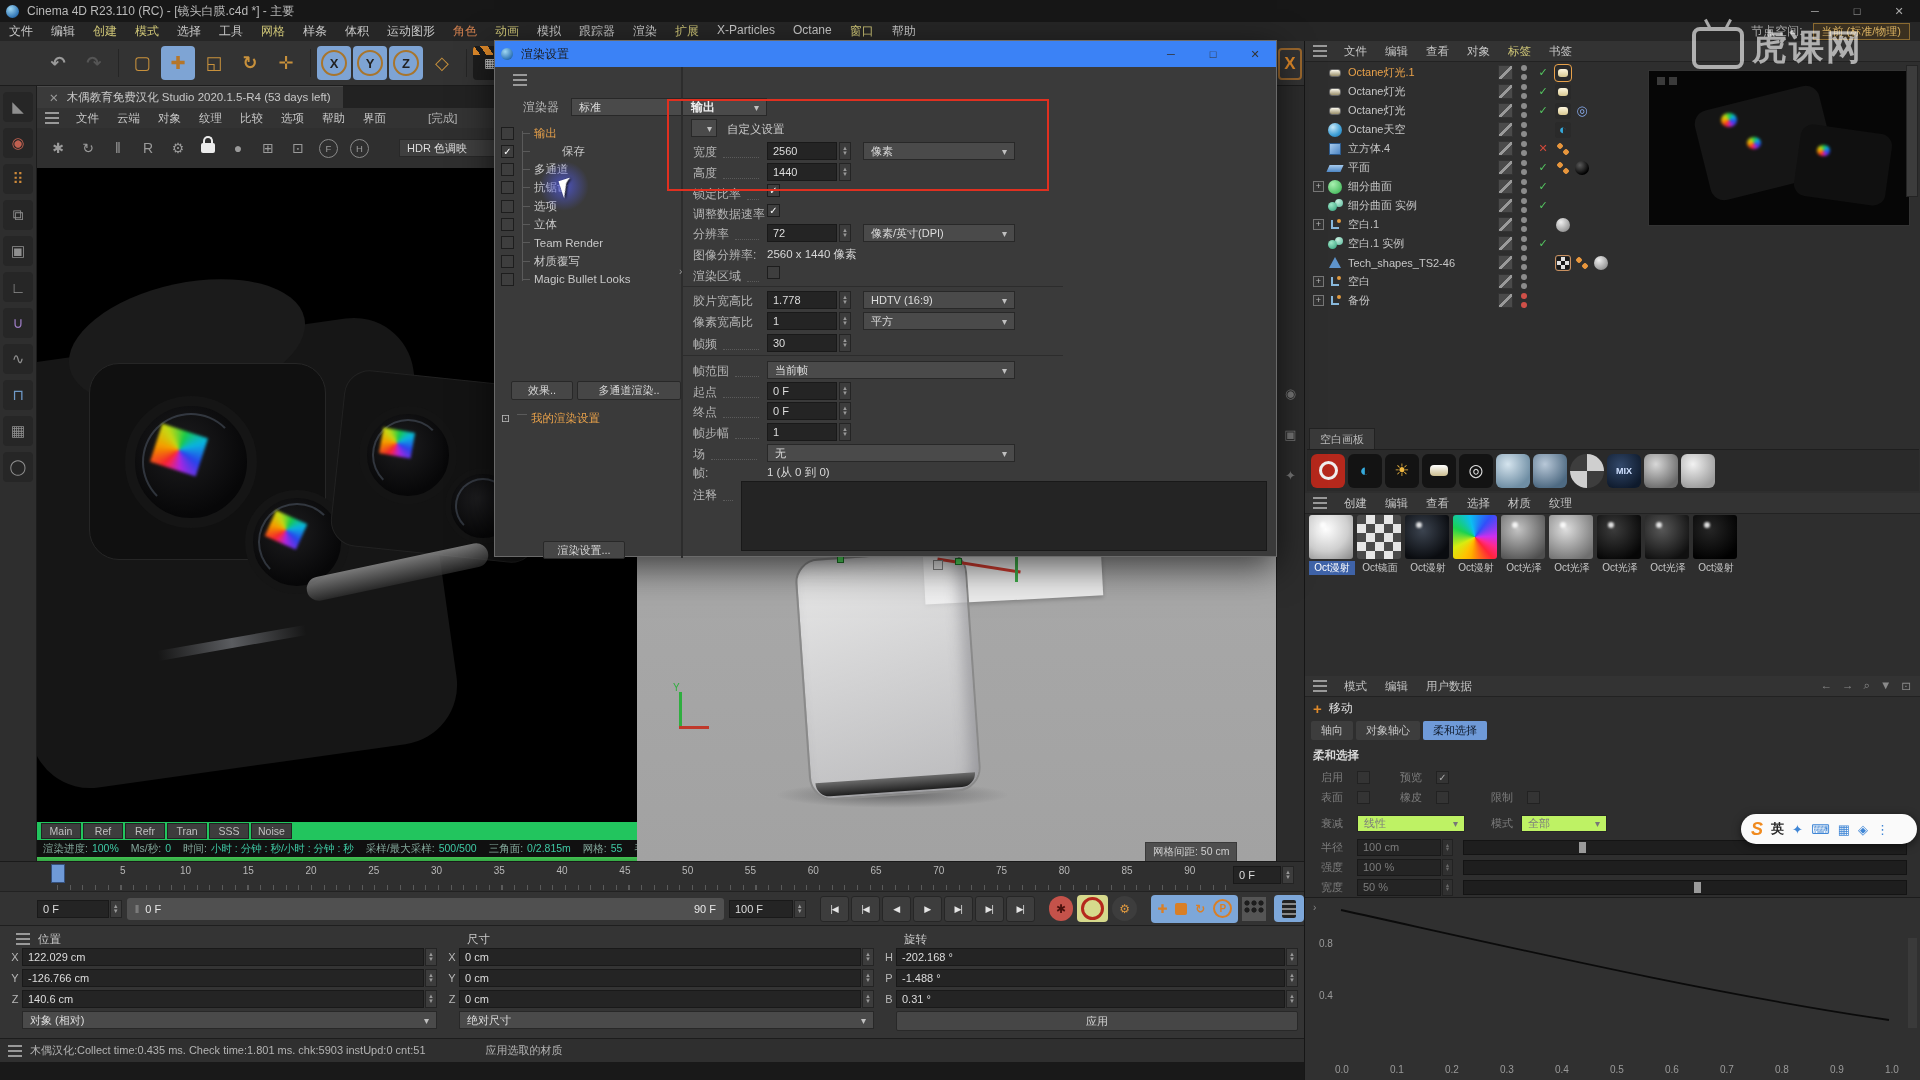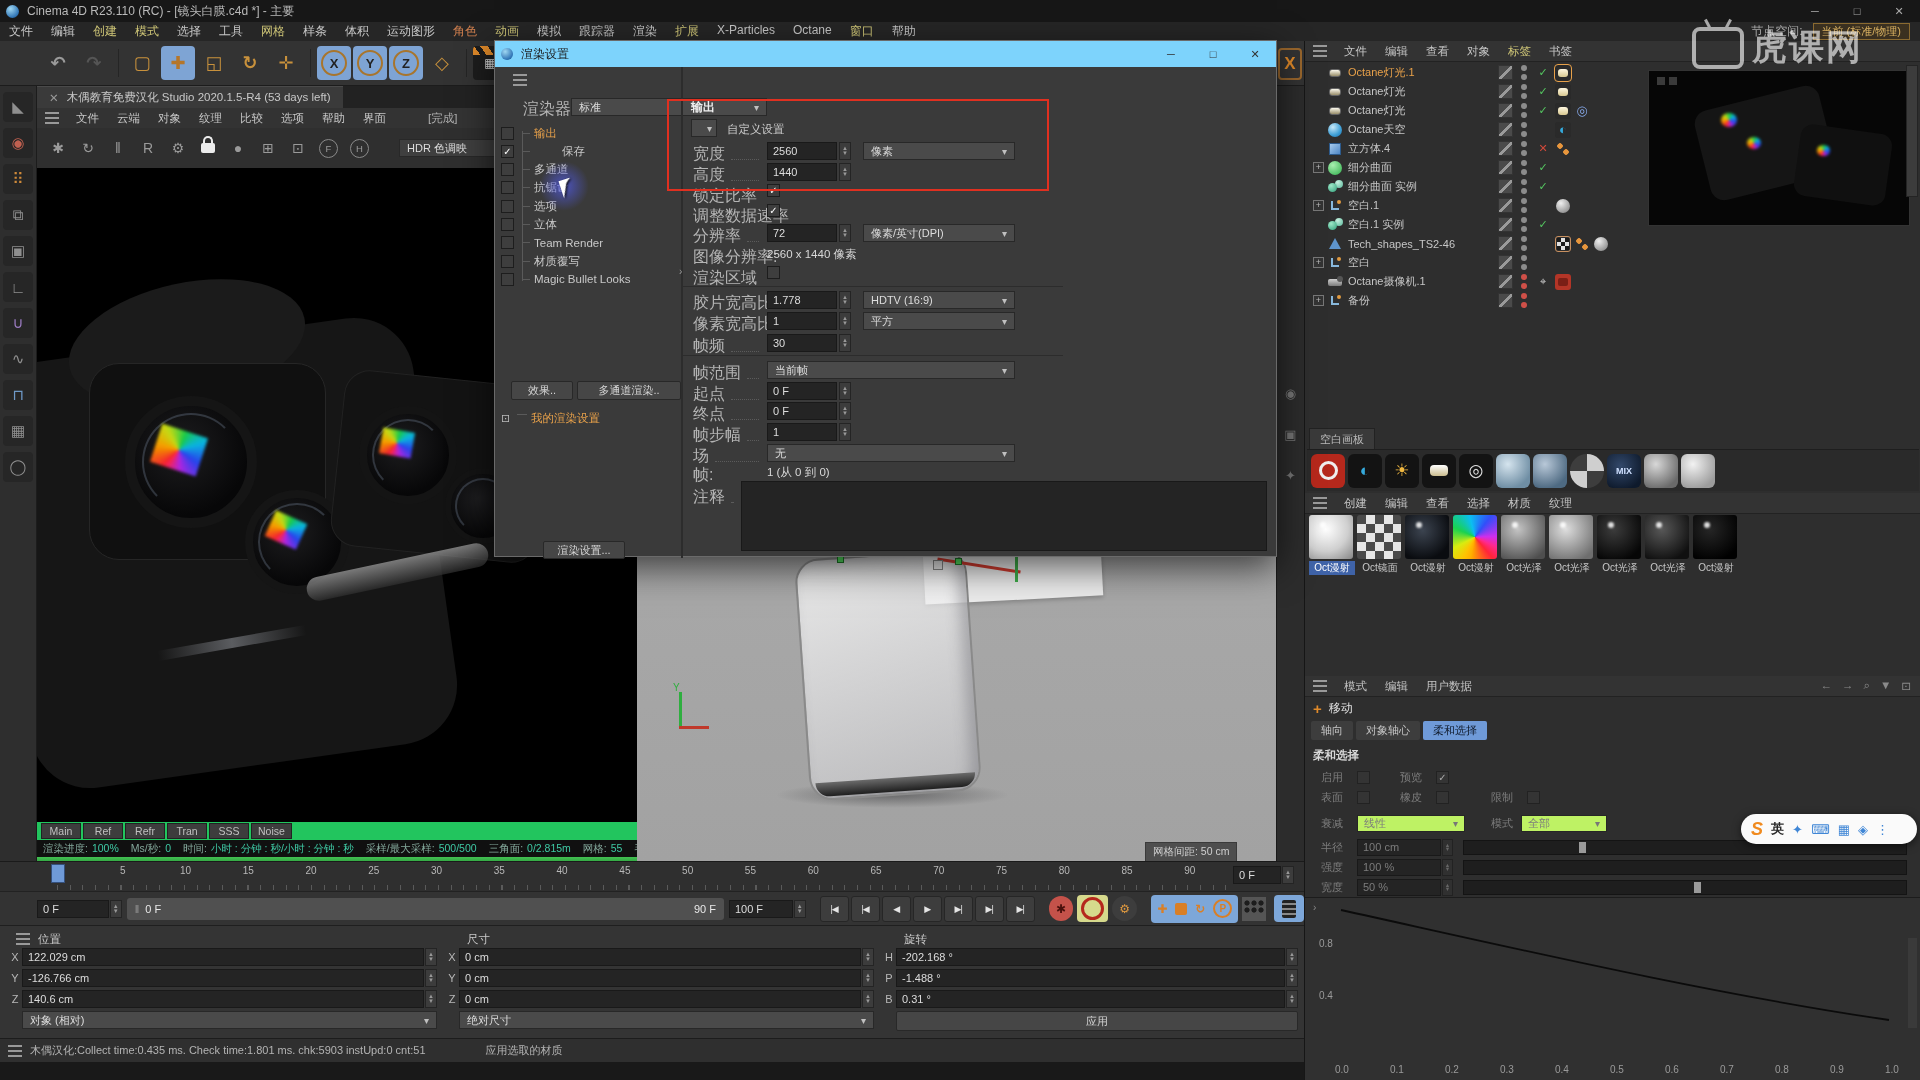--- a/index.html
+++ b/index.html
@@ -193,26 +193,26 @@
   
   #coords{left:0;top:925px;width:1304px;height:113px;background:#343434;border-top:1px solid #1f1f1f;box-sizing:border-box}
   .chead{font-size:11.5px;color:#c8c8c8}
   .crow{display:flex;align-items:center;margin-bottom:3px}
   .crow .axl{width:14px;text-align:center;color:#b8b8b8;font-size:11px}
   
   #statusbar{left:0;top:1038px;width:1304px;height:24px;background:#2f2f2f;border-top:1px solid #1c1c1c;display:flex;align-items:center;font-size:11px;color:#b4b4b4;box-sizing:border-box}
   #belowfill{left:0;top:1062px;width:1304px;height:18px;background:#191919}
   
   #dlg{left:494px;top:40px;width:783px;height:517px;background:#3a3a3a;border:1px solid #6a6a6a;box-shadow:0 10px 34px rgba(0,0,0,.65);box-sizing:border-box}
-  #dlgtitle{height:26px;background:#7dd3fc;display:flex;align-items:center;color:#1c1c1c;font-size:12px}
+  #dlgtitle{height:26px;background:#3b82f6;display:flex;align-items:center;color:#1c1c1c;font-size:12px}
   #dlgbody{position:absolute;left:0;top:26px;right:0;bottom:0}
   .rs-row{position:absolute;height:16px;display:flex;align-items:center;font-size:11.5px;color:#c8c8c8;white-space:nowrap}
   .rs-row[data-sel="1"]{color:#e8a14a}
   .tick{width:8px;height:1px;background:#5a5a5a;margin-right:4px}
-  .olbl{position:absolute;font-size:16px;color:#b4b4b4;display:flex;align-items:center;white-space:nowrap}
+  .olbl{position:absolute;font-size:12px;color:#b4b4b4;display:flex;align-items:center;white-space:nowrap}
   .btn{background:#464646;border:1px solid #282828;border-radius:2px;color:#d4d4d4;font-size:11px;display:flex;align-items:center;justify-content:center}
   #redbox{position:absolute;left:172px;top:32px;width:378px;height:88px;border:2px solid #e03020;pointer-events:none}
   #cursorglow{position:absolute;left:44px;top:94px;width:50px;height:50px;border-radius:50%;background:radial-gradient(circle,rgba(82,92,235,.75),rgba(82,92,235,0) 70%)}
   #cursor{position:absolute;left:66px;top:112px;width:0;height:0;border-left:7px solid #fff;border-right:5px solid transparent;border-bottom:14px solid transparent;border-top:4px solid #fff;transform:rotate(-18deg);filter:drop-shadow(1px 1px 1px #000)}
   
   #phone{position:absolute;left:165px;top:468px;width:168px;height:238px;border:2px solid #8a8a8a;border-radius:24px;
      background:linear-gradient(165deg,rgba(250,250,250,.78),rgba(210,210,214,.5));transform:rotate(-4deg);
      box-shadow:inset -8px 0 14px rgba(110,110,118,.45)}
   #phone::after{content:"";position:absolute;left:4px;right:4px;bottom:2px;height:14px;background:linear-gradient(#6a6a6a,#1e1e1e);border-radius:0 0 18px 18px}
   #card{position:absolute;left:287px;top:462px;width:178px;height:52px;background:#ececec;transform:rotate(-3deg);box-shadow:0 2px 4px rgba(0,0,0,.2)}
@@ -619,20 +619,33 @@
           <span class="om-label">立方体.4</span>
           <span class="om-pencil"></span>
           <span class="om-dots"></span>
           <span class="om-state" data-state="cross"></span>
           <span class="om-tags">
 
           <span class="tag" data-tag="phong"></span>
           </span>
         </div>
 
+        <div class="om-row">
+          <span class="om-exp"></span>
+          <span class="om-ico" data-icon="plane"></span>
+          <span class="om-label">平面</span>
+          <span class="om-pencil"></span>
+          <span class="om-dots"></span>
+          <span class="om-state" data-state="check"></span>
+          <span class="om-tags">
+
+          <span class="tag" data-tag="phong"></span>
+            <span class="tag" data-tag="matblack"></span>
+          </span>
+        </div>
 
         <div class="om-row">
           <span class="om-exp" data-exp="1"></span>
           <span class="om-ico" data-icon="sds"></span>
           <span class="om-label">细分曲面</span>
           <span class="om-pencil"></span>
           <span class="om-dots"></span>
           <span class="om-state" data-state="check"></span>
           <span class="om-tags">
             
@@ -697,32 +710,20 @@
           <span class="om-ico" data-icon="null"></span>
           <span class="om-label">空白</span>
           <span class="om-pencil"></span>
           <span class="om-dots"></span>
           <span class="om-state"></span>
           <span class="om-tags">
             
           </span>
         </div>
 
-        <div class="om-row">
-          <span class="om-exp"></span>
-          <span class="om-ico" data-icon="camera"></span>
-          <span class="om-label">Octane摄像机.1</span>
-          <span class="om-pencil"></span>
-          <span class="om-dots" data-dots="red"></span>
-          <span class="om-state" data-state="target"></span>
-          <span class="om-tags">
-
-          <span class="tag" data-tag="camtag"></span>
-          </span>
-        </div>
 
         <div class="om-row">
           <span class="om-exp" data-exp="1"></span>
           <span class="om-ico" data-icon="null"></span>
           <span class="om-label">备份</span>
           <span class="om-pencil"></span>
           <span class="om-dots" data-dots="red"></span>
           <span class="om-state"></span>
           <span class="om-tags">
             

